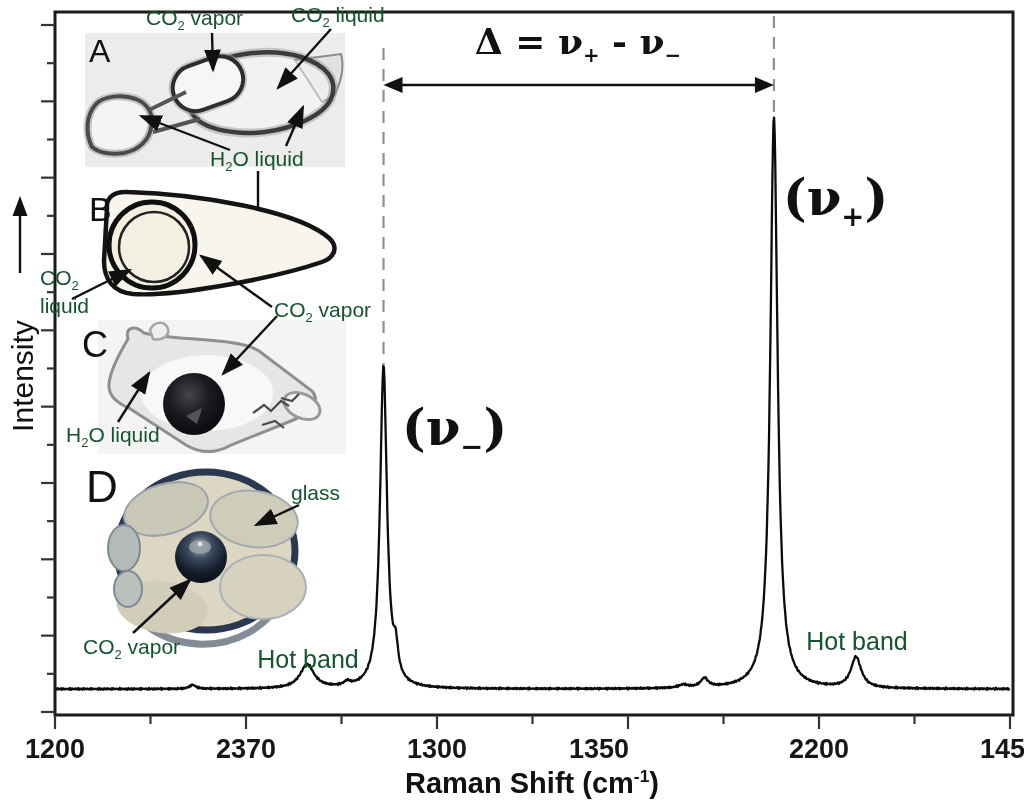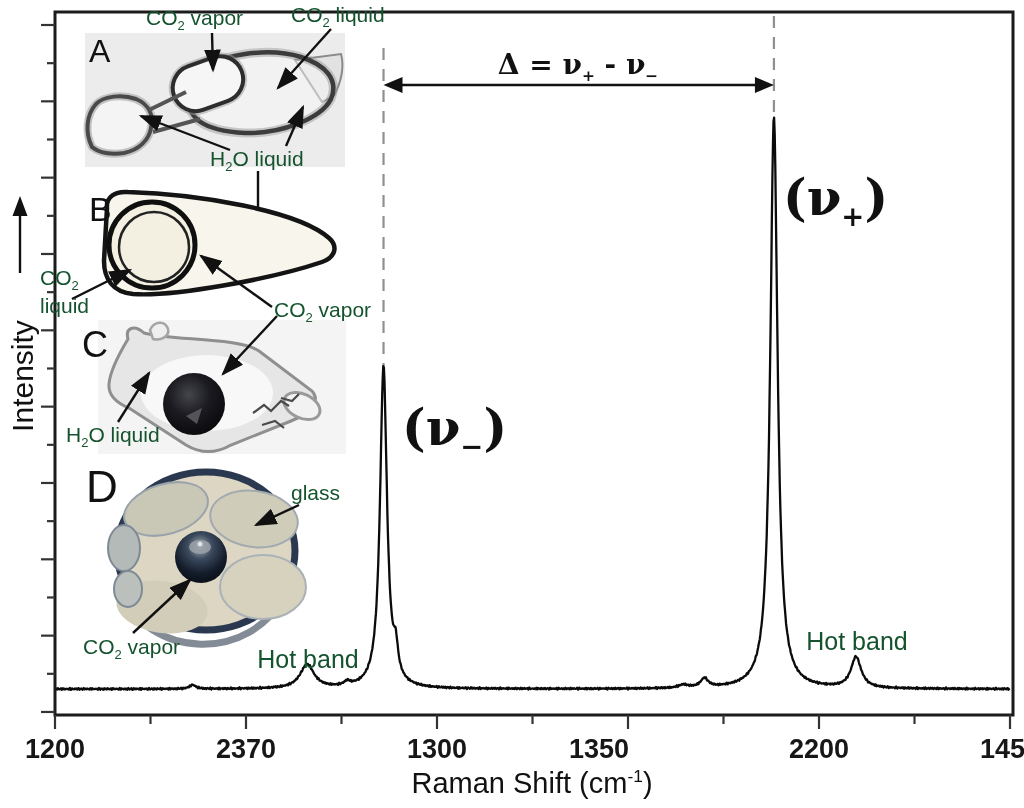--- a/index.html
+++ b/index.html
@@ -7,21 +7,21 @@
           font-family:"Liberation Sans",sans-serif;color:#111;}
   svg{position:absolute;left:0;top:0;}
   .lbl{position:absolute;font-size:21px;line-height:1.12;color:#14532d;white-space:nowrap;}
   .lbl sub{font-size:62%;}
   .lbl sup{font-size:62%;}
   .wrap{white-space:normal;}
   .letter{position:absolute;color:#111;font-weight:500;}
   .serif{font-family:"DejaVu Serif",serif;font-weight:bold;}
   .center{text-align:center;}
   .xtick{position:absolute;top:734px;width:80px;text-align:center;font-size:27px;color:#171717;font-weight:bold;}
-  .xaxis-title{position:absolute;left:330px;top:766px;width:404px;text-align:center;font-size:29px;}
+  .xaxis-title{position:absolute;left:330px;top:766px;width:404px;text-align:center;font-size:29px;font-weight:bold;}
   .xaxis-title sup{font-size:60%;}
   .yaxis-title{position:absolute;left:6px;top:472px;width:192px;height:36px;text-align:center;
                font-size:30px;transform:rotate(-90deg);transform-origin:0 0;}
   #spectrum{fill:none;stroke:#0b0b0b;stroke-width:2.3;stroke-linejoin:round;}
   #guides line{stroke:#909090;stroke-width:2.2;stroke-dasharray:12 9;}
   #delta-arrow line{stroke:#111;stroke-width:2.6;}
   #delta-arrow polygon{fill:#111;}
   #xticks line,#yticks line{stroke:#333;stroke-width:2.2;}
   .arrow line{stroke:#111;stroke-width:2.4;}
 </style>
@@ -175,21 +175,21 @@
   <div class="letter" style="left:89px;top:190px;font-size:34px;">B</div>
   <div class="letter" style="left:82px;top:324px;font-size:36px;">C</div>
   <div class="letter" style="left:86px;top:462px;font-size:44px;">D</div>
 
   <div class="lbl wrap" style="left:40px;top:266px;width:66px;"><span>CO</span><sub>2</sub><span> liquid</span></div>
   <div class="lbl" style="left:274px;top:298px;"><span>CO</span><sub>2</sub><span> vapor</span></div>
   <div class="lbl" style="left:66px;top:423px;"><span>H</span><sub>2</sub><span>O liquid</span></div>
   <div class="lbl" style="left:291px;top:481px;">glass</div>
   <div class="lbl" style="left:83px;top:635px;"><span>CO</span><sub>2</sub><span> vapor</span></div>
 
-  <div class="serif center" style="position:absolute;left:398px;top:20px;width:360px;font-size:28px;margin-top:28px;"><span>Δ = ν</span><sub style="font-size:55%;">+</sub><span> - ν</span><sub style="font-size:55%;">−</sub></div>
+  <div class="serif center" style="position:absolute;left:398px;top:20px;width:360px;font-size:36px;"><span>Δ = ν</span><sub style="font-size:55%;">+</sub><span> - ν</span><sub style="font-size:55%;">−</sub></div>
 
   <div class="serif" style="position:absolute;left:783px;top:168px;font-size:50px;"><span>(ν</span><sub style="font-size:55%;">+</sub><span>)</span></div>
   <div class="serif" style="position:absolute;left:402px;top:398px;font-size:50px;"><span>(ν</span><sub style="font-size:55%;">−</sub><span>)</span></div>
 
   <div class="lbl center" style="left:237px;top:645px;width:142px;font-size:25px;">Hot band</div>
   <div class="lbl center" style="left:786px;top:627px;width:142px;font-size:25px;">Hot band</div>
 
   <div id="xtick-labels">
       <div class="xtick" style="left: 15px;">1200</div>
       <div class="xtick" style="left: 206px;">2370</div>

